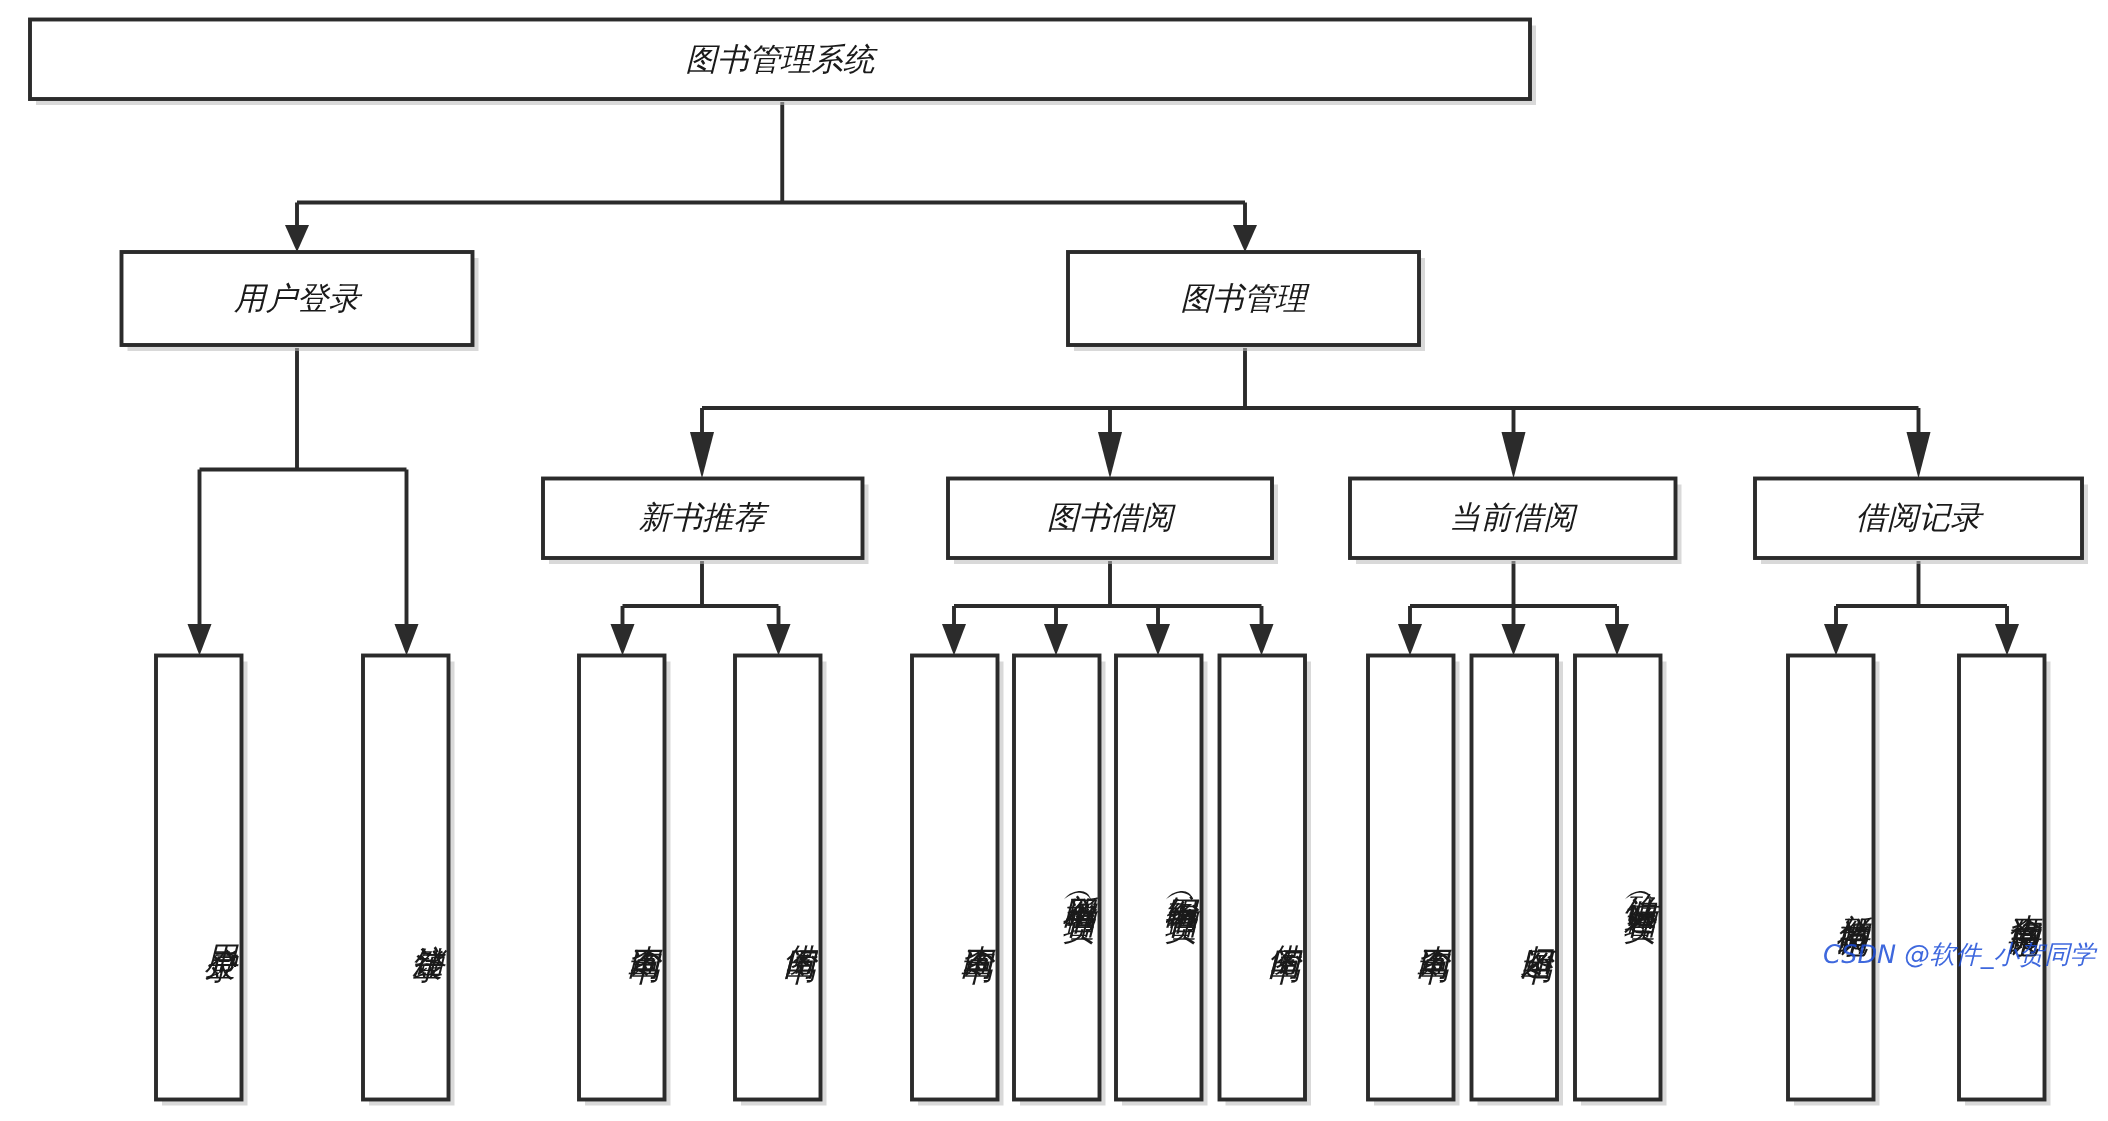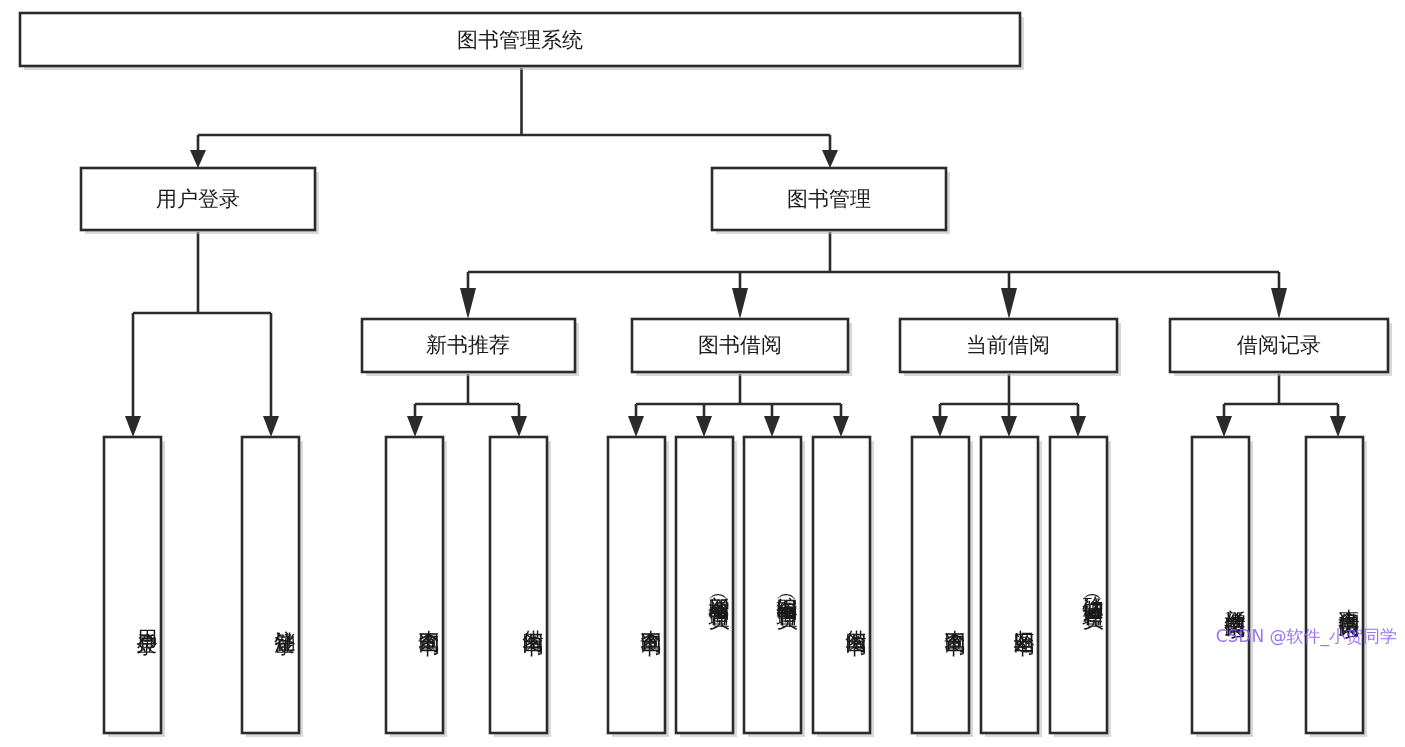--- a/index.html
+++ b/index.html
@@ -11,20 +11,21 @@
     width: 1405px;
     height: 747px;
     font-family: "DejaVu Sans", "Liberation Sans", sans-serif;
     overflow: hidden;
   }
   #diagram-root {
     position: relative;
     width: 1405px;
     height: 654px;
     background: #ffffff;
+    font-style: italic;
   }
   svg#tree-svg {
     position: absolute;
     left: 0;
     top: 0;
     width: 1405px;
     height: 747px;
   }
   .node-box {
     fill: #ffffff;
@@ -65,21 +66,21 @@
     letter-spacing: 2px;
     white-space: nowrap;
     pointer-events: none;
   }
   .watermark {
     position: absolute;
     right: 8px;
     bottom: 6px;
     font-family: "DejaVu Sans", "Liberation Sans", sans-serif;
     font-size: 17px;
-    color: #8b5cf6;
+    color: #1d4ed8;
     opacity: 0.85;
     white-space: nowrap;
   }
 </style>
 </head>
 <body>
 
 <div id="diagram-root">
 
   <svg id="tree-svg" viewBox="0 0 1405 747">

